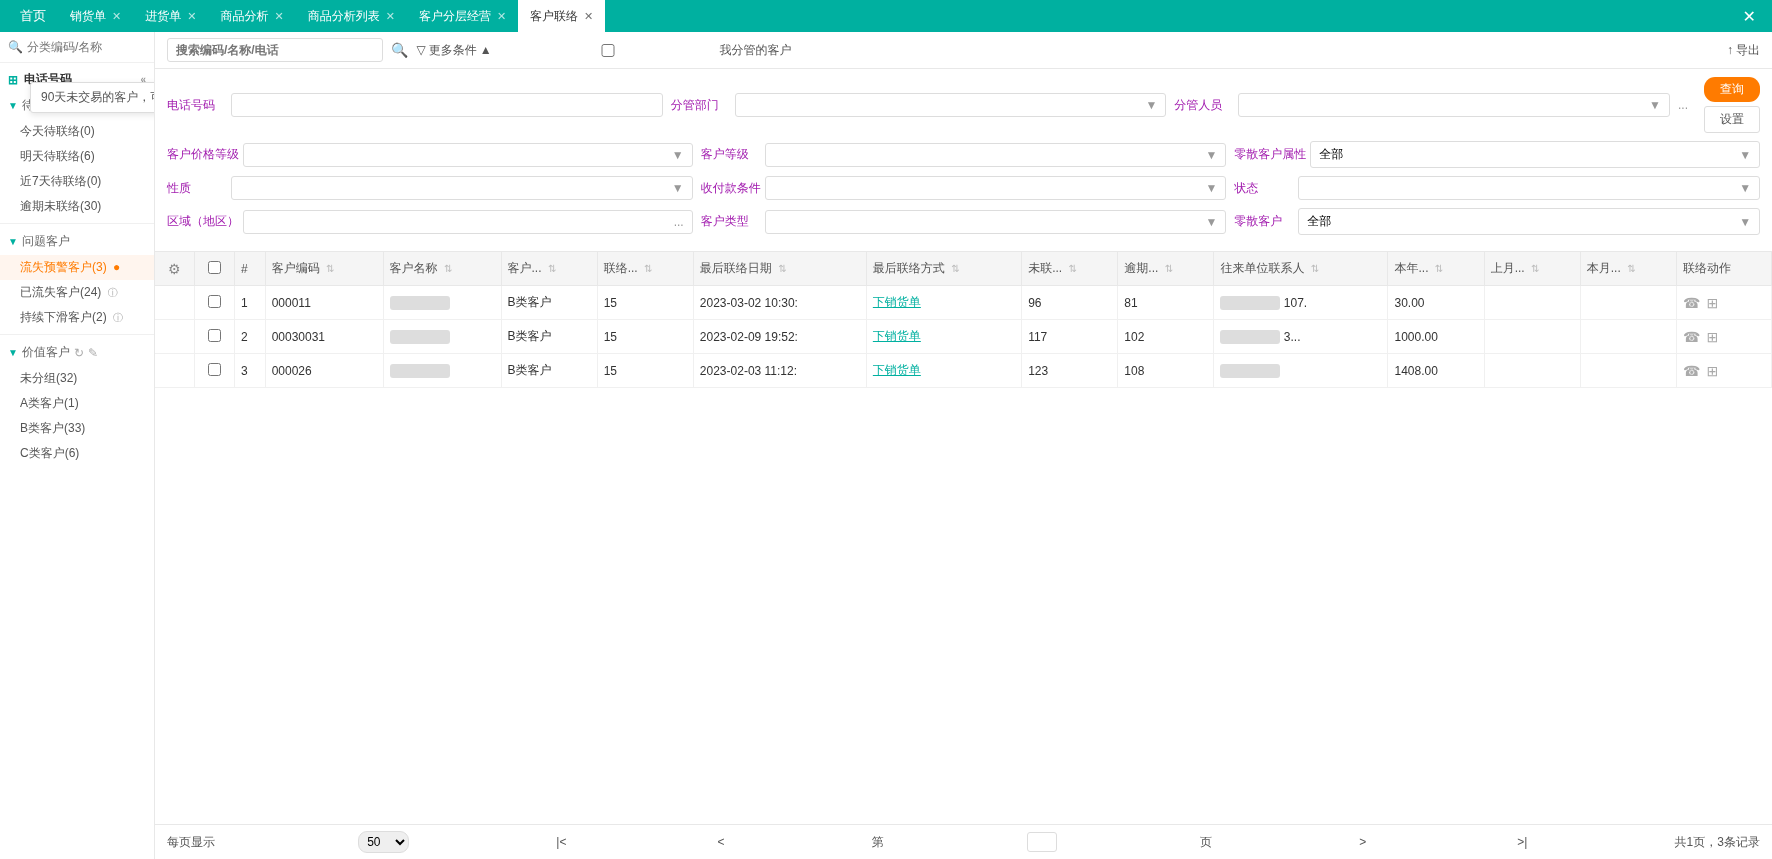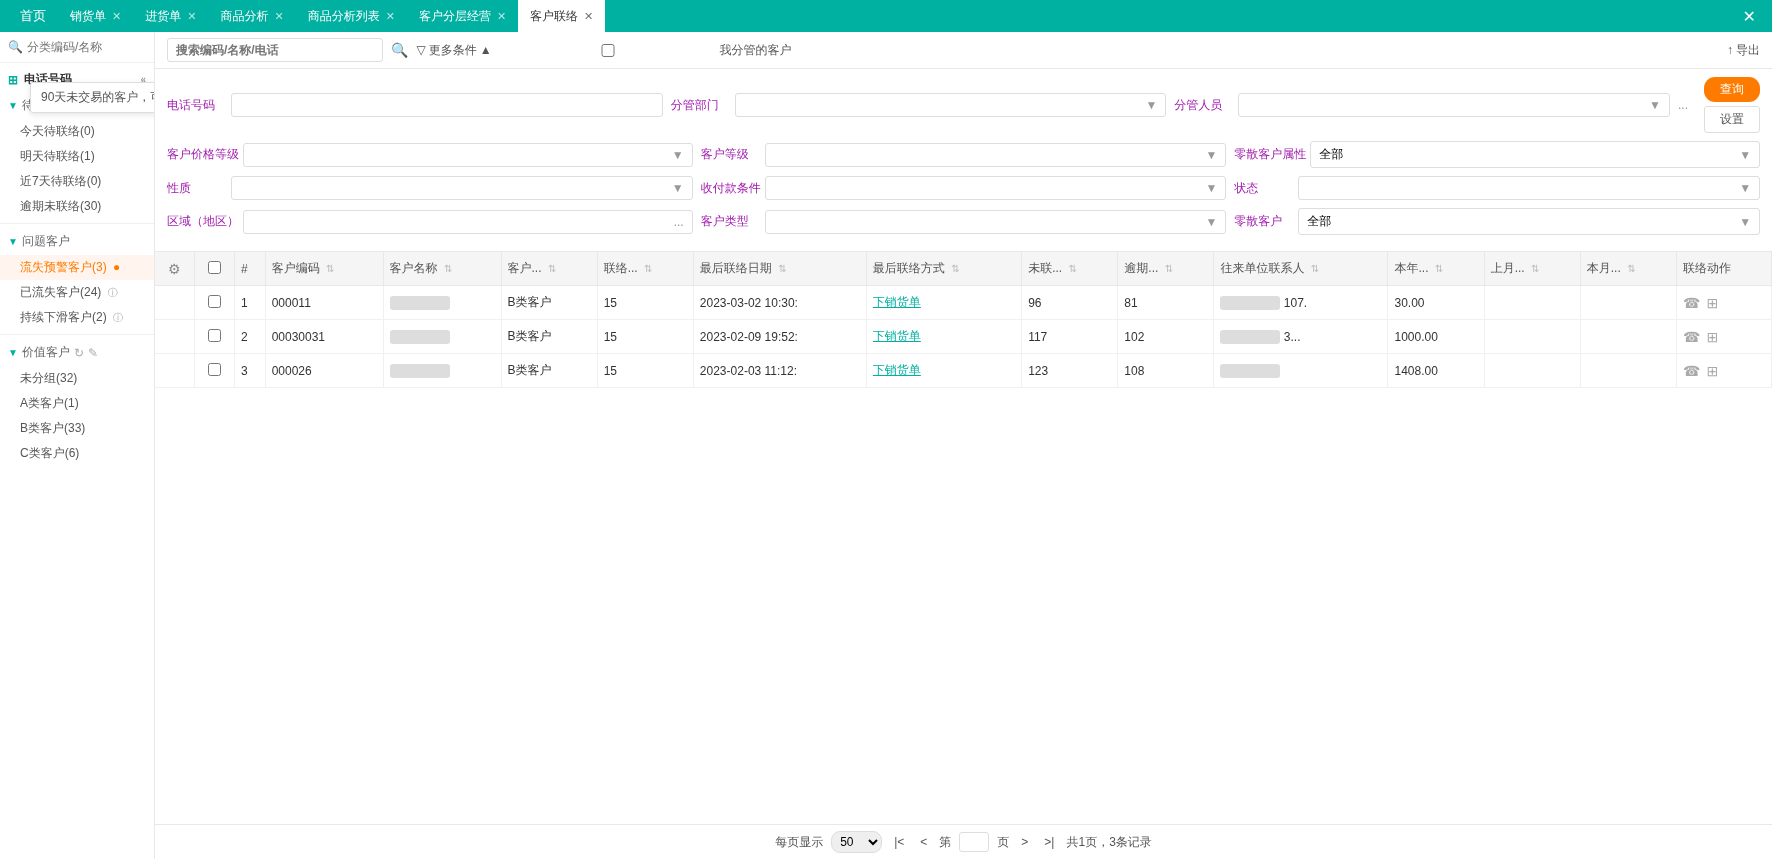--- a/index.html
+++ b/index.html
@@ -324,21 +324,21 @@
       font-size: 14px;
     }
 
     
     .pagination {
       background: white;
       border-top: 1px solid #e8e8e8;
       padding: 6px 12px;
       display: flex;
       align-items: center;
-      justify-content: center;
+      justify-content: space-between;
       gap: 8px;
       font-size: 12px;
       color: #555;
     }
     .pagination select {
       border: 1px solid #ddd;
       border-radius: 9px;
       padding: 2px 4px;
       font-size: 12px;
     }
@@ -422,21 +422,21 @@
       <span class="grid-icon">⊞</span>
       <span>电话号码</span>
       <span class="collapse-btn">«</span>
     </div>
 
     <div class="sidebar-group-label">
       <span class="arrow">▼</span>
       <span>待联络客户</span>
     </div>
     <div class="sidebar-item">今天待联络(0)</div>
-    <div class="sidebar-item">明天待联络(1)</div>
+    <div class="sidebar-item">明天待联络(6)</div>
     <div class="sidebar-item">近7天待联络(0)</div>
     <div class="sidebar-item">逾期未联络(30)</div>
 
     <div class="sidebar-section-divider"></div>
 
     <div class="sidebar-group-label" style="position:relative;">
       <span class="arrow">▼</span>
       <span>问题客户</span>
     </div>
 

